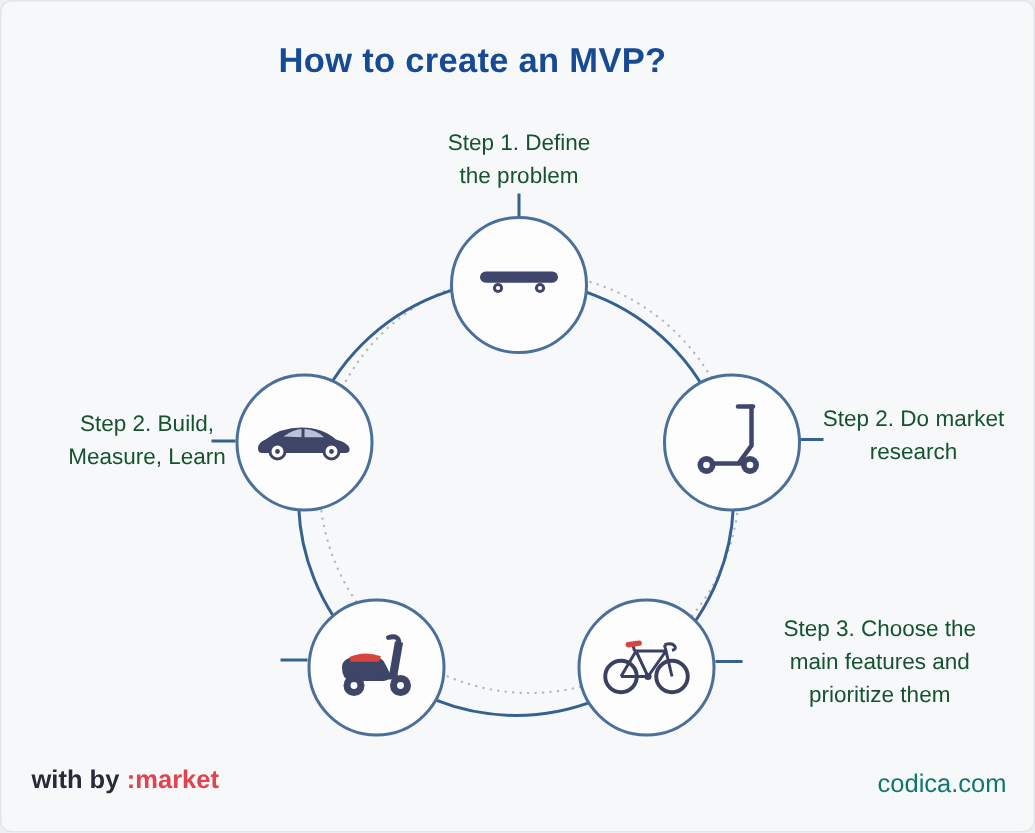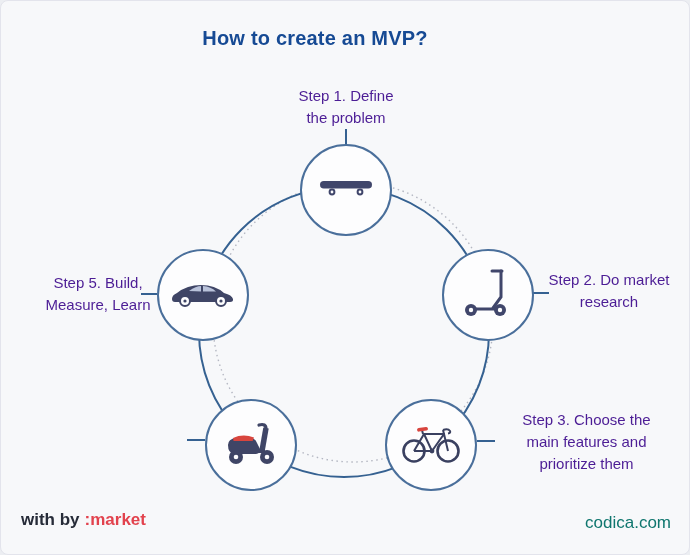--- a/index.html
+++ b/index.html
@@ -1,23 +1,23 @@
 <!DOCTYPE html>
 <html><head>
 <meta charset="utf-8">
 <style>
   html,body{margin:0;padding:0;background:#eceef2;font-family:"Liberation Sans",sans-serif;}
   .page{position:relative;width:690px;height:555px;background:#f7f8fa;border:1px solid #e3e4ec;
         border-radius:8px;overflow:hidden;box-sizing:border-box;}
   .title{position:absolute;left:0;top:26px;width:628px;text-align:center;
-         font-size:20px;font-weight:bold;color:#164a94;letter-spacing:.2px;}
+         font-size:23px;font-weight:bold;color:#164a94;letter-spacing:.2px;}
   .rings{position:absolute;left:0;top:0;}
   .node{position:absolute;width:92px;height:92px;border-radius:50%;background:#fdfdfe;
         border:2px solid #4a6f9b;box-sizing:border-box;display:flex;align-items:center;justify-content:center;}
-  .step-label{position:absolute;font-size:15px;font-weight:500;color:#4c1d95;line-height:22px;
+  .step-label{position:absolute;font-size:15px;font-weight:500;color:#14532d;line-height:22px;
               text-align:center;white-space:pre-line;}
   .footer-left{position:absolute;left:20px;top:509px;font-size:17px;color:#262b38;font-weight:600;}
   .footer-left .brand{color:#e2424d;font-weight:bold;margin-left:5px;}
   .footer-right{position:absolute;right:18px;top:512px;font-size:17px;color:#0f766e;font-weight:500;}
 </style>
 </head>
 <body>
 
 <div class="page">
 
@@ -109,19 +109,19 @@
     </span>
   </div>
 
   <div class="step-label" style="left:255px;top:84px;width:180px;">Step 1. Define
 the problem</div>
   <div class="step-label" style="left:533px;top:268px;width:150px;">Step 2. Do market
 research</div>
   <div class="step-label" style="left:498px;top:408px;width:175px;">Step 3. Choose the
 main features and
 prioritize them</div>
-  <div class="step-label" style="left:22px;top:271px;width:150px;">Step 5. Build,
+  <div class="step-label" style="left:22px;top:271px;width:150px;">Step 2. Build,
 Measure, Learn</div>
 
   <div class="footer-left"><span>with by</span><span class="brand">:market</span></div>
   <div class="footer-right">codica.com</div>
 
 </div>
 
 </body></html>

